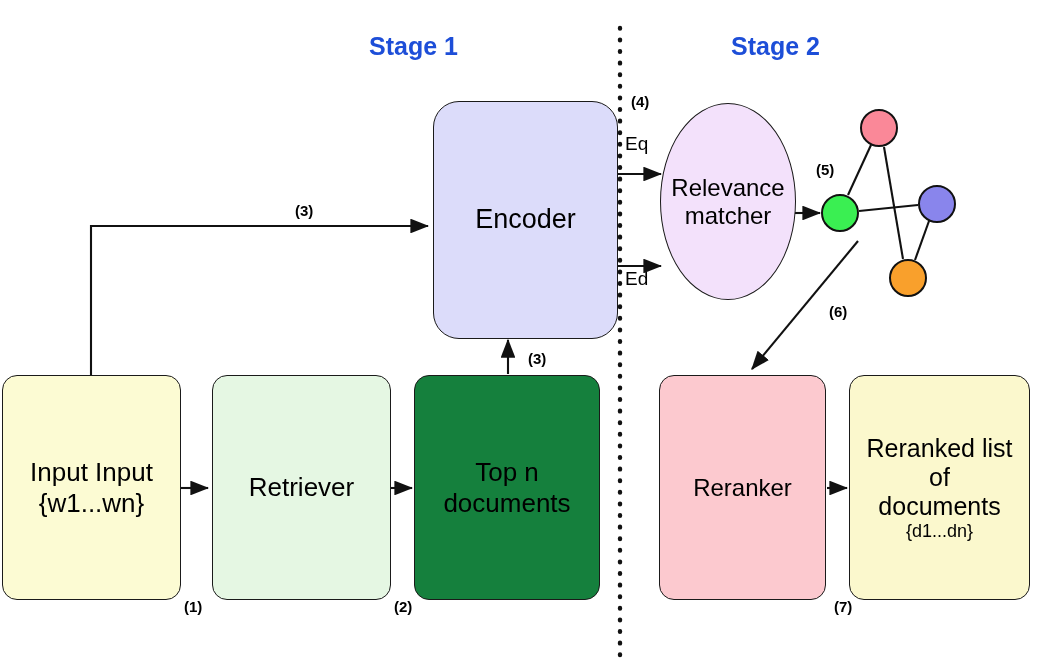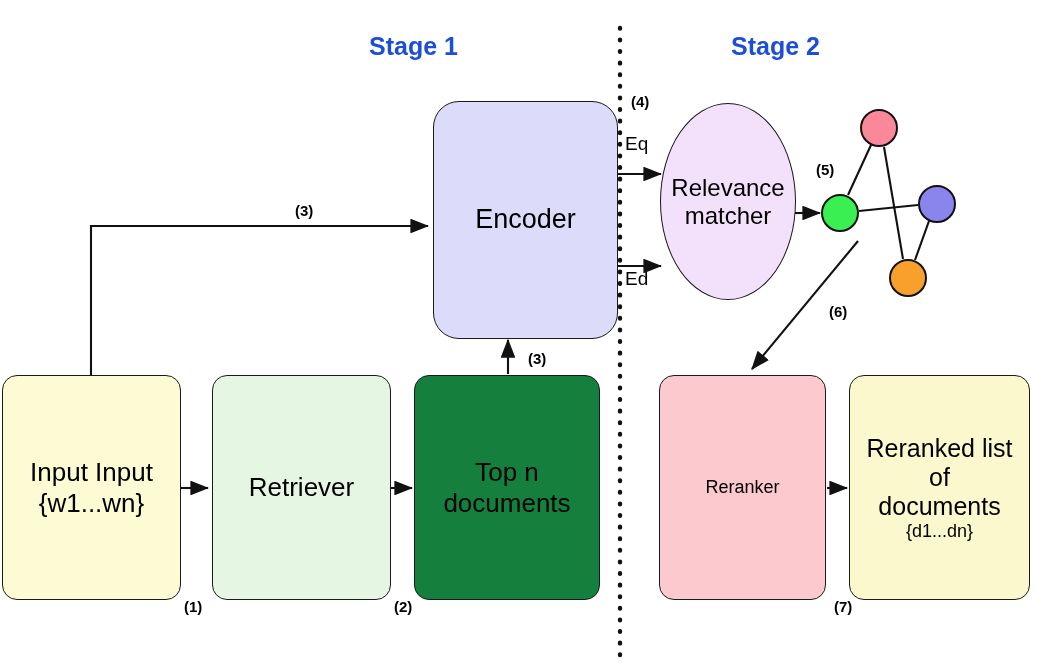--- a/index.html
+++ b/index.html
@@ -151,21 +151,21 @@
     <span class="node-label">Retriever</span>
   </div>
 
   <div class="node-box box-topn" style="left:414px; top:375px; width:186px; height:225px; font-size:26px;">
     <div>
       <span class="node-label">Top n</span>
       <span class="node-label">documents</span>
     </div>
   </div>
 
-  <div class="node-box box-reranker" style="left:659px; top:375px; width:167px; height:225px; font-size:18px;">
+  <div class="node-box box-reranker" style="left:659px; top:375px; width:167px; height:225px; font-size:24px;">
     <span class="node-label">Reranker</span>
   </div>
 
   <div class="node-box box-reranked-list" style="left:849px; top:375px; width:181px; height:225px; font-size:25px;">
     <div>
       <span class="node-label">Reranked list</span>
       <span class="node-label">of</span>
       <span class="node-label">documents</span>
       <span class="node-label" style="font-size:18px;">{d1...dn}</span>
     </div>

